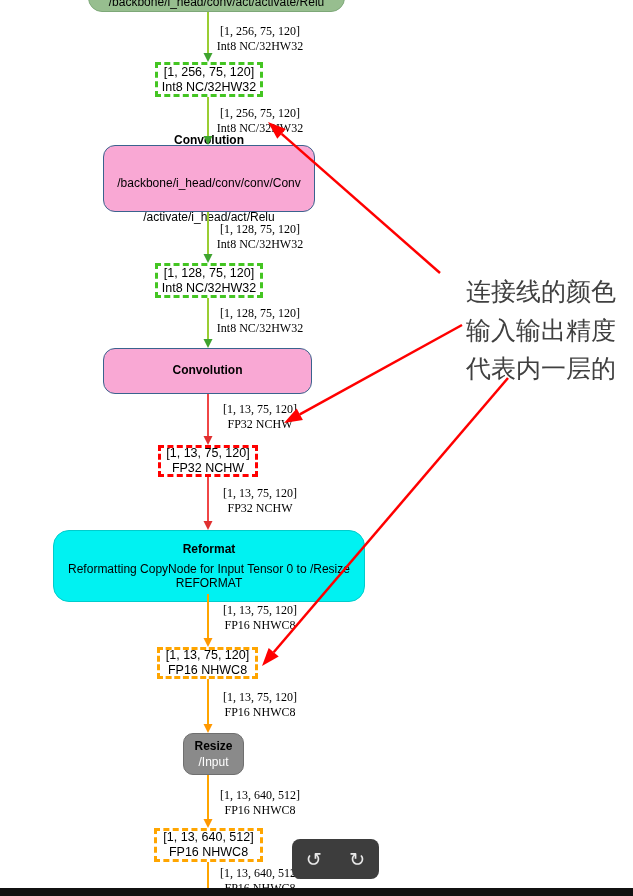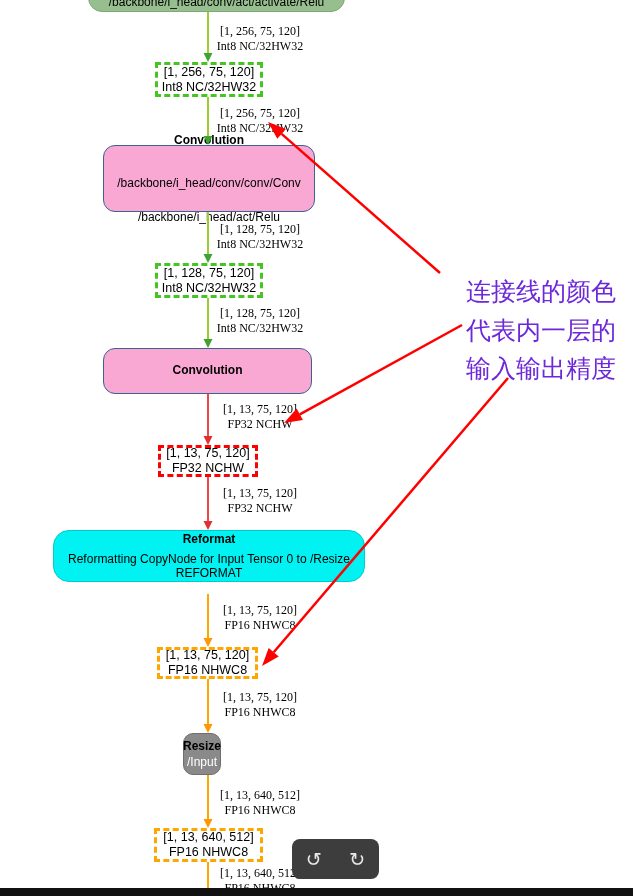--- a/index.html
+++ b/index.html
@@ -38,21 +38,21 @@
     position:absolute;box-sizing:border-box;background:#fff;
     display:flex;flex-direction:column;align-items:center;justify-content:center;
     font-size:12.5px;line-height:15px;text-align:center;color:#000;white-space:nowrap;
   }
   .tbox-int8{border:3px dashed #44c522;}
   .tbox-fp32{border:3px dashed #ff0000;}
   .tbox-fp16{border:3px dashed #ffa500;}
   
   .annotation{
     position:absolute;left:466px;top:272px;width:165px;
-    color:#6d28d9;font-size:25px;line-height:38.5px;font-weight:400;
+    color:#404040;font-size:25px;line-height:38.5px;font-weight:400;
     text-align:left;white-space:nowrap;
   }
   
   svg.overlay{position:absolute;left:0;top:0;z-index:6;pointer-events:none;}
   
   .viewer-toolbar{
     position:absolute;left:292px;top:839px;width:87px;height:40px;z-index:10;
     background:#3d3d3d;border-radius:8px;display:flex;align-items:center;
     justify-content:space-around;
   }
@@ -85,21 +85,21 @@
   </div>
 
   <div class="edge-label" style="top:106px;">
     <div>[1, 256, 75, 120]</div>
     <div>Int8 NC/32HW32</div>
   </div>
 
   <div class="node node-conv" style="left:103px;top:145px;width:212px;height:67px;">
     <div class="ntitle">Convolution</div>
     <div class="nline">/backbone/i_head/conv/conv/Conv</div>
-    <div class="nline">/backbone/i_head/act/Relu</div>
+    <div class="nline">/activate/i_head/act/Relu</div>
   </div>
 
   <div class="edge-label" style="top:222px;">
     <div>[1, 128, 75, 120]</div>
     <div>Int8 NC/32HW32</div>
   </div>
 
   <div class="tbox tbox-int8" style="left:155px;top:263px;width:108px;height:35px;">
     <div>[1, 128, 75, 120]</div>
     <div>Int8 NC/32HW32</div>
@@ -122,42 +122,42 @@
   <div class="tbox tbox-fp32" style="left:158px;top:445px;width:100px;height:32px;">
     <div>[1, 13, 75, 120]</div>
     <div>FP32 NCHW</div>
   </div>
 
   <div class="edge-label" style="top:486px;">
     <div>[1, 13, 75, 120]</div>
     <div>FP32 NCHW</div>
   </div>
 
-  <div class="node node-reformat" style="left:53px;top:530px;width:312px;height:52px;">
+  <div class="node node-reformat" style="left:53px;top:530px;width:312px;height:72px;">
     <div class="ntitle">Reformat</div>
     <div class="nline">Reformatting CopyNode for Input Tensor 0 to /Resize</div>
     <div class="nline">REFORMAT</div>
   </div>
 
   <div class="edge-label" style="top:603px;">
     <div>[1, 13, 75, 120]</div>
     <div>FP16 NHWC8</div>
   </div>
 
   <div class="tbox tbox-fp16" style="left:157px;top:647px;width:101px;height:32px;">
     <div>[1, 13, 75, 120]</div>
     <div>FP16 NHWC8</div>
   </div>
 
   <div class="edge-label" style="top:690px;">
     <div>[1, 13, 75, 120]</div>
     <div>FP16 NHWC8</div>
   </div>
 
-  <div class="node node-resize" style="left:183px;top:733px;width:38px;height:42px;">
+  <div class="node node-resize" style="left:183px;top:733px;width:61px;height:42px;">
     <div class="ntitle">Resize</div>
     <div class="nline">/Input</div>
   </div>
 
   <div class="edge-label" style="top:788px;">
     <div>[1, 13, 640, 512]</div>
     <div>FP16 NHWC8</div>
   </div>
 
   <div class="tbox tbox-fp16" style="left:154px;top:828px;width:109px;height:34px;">
@@ -165,22 +165,22 @@
     <div>FP16 NHWC8</div>
   </div>
 
   <div class="edge-label" style="top:866px;">
     <div>[1, 13, 640, 512]</div>
     <div>FP16 NHWC8</div>
   </div>
 
   <div class="annotation">
     <div>连接线的颜色</div>
+    <div>输入输出精度</div>
     <div>代表内一层的</div>
-    <div>输入输出精度</div>
   </div>
 
   <svg class="overlay" width="633" height="896" viewBox="0 0 633 896">
 
     <g stroke="#9acd32" stroke-width="2">
       <line x1="208" y1="12" x2="208" y2="53"></line>
       <line x1="208" y1="97" x2="208" y2="136"></line>
       <line x1="208" y1="212" x2="208" y2="254"></line>
       <line x1="208" y1="298" x2="208" y2="339"></line>
     </g>

